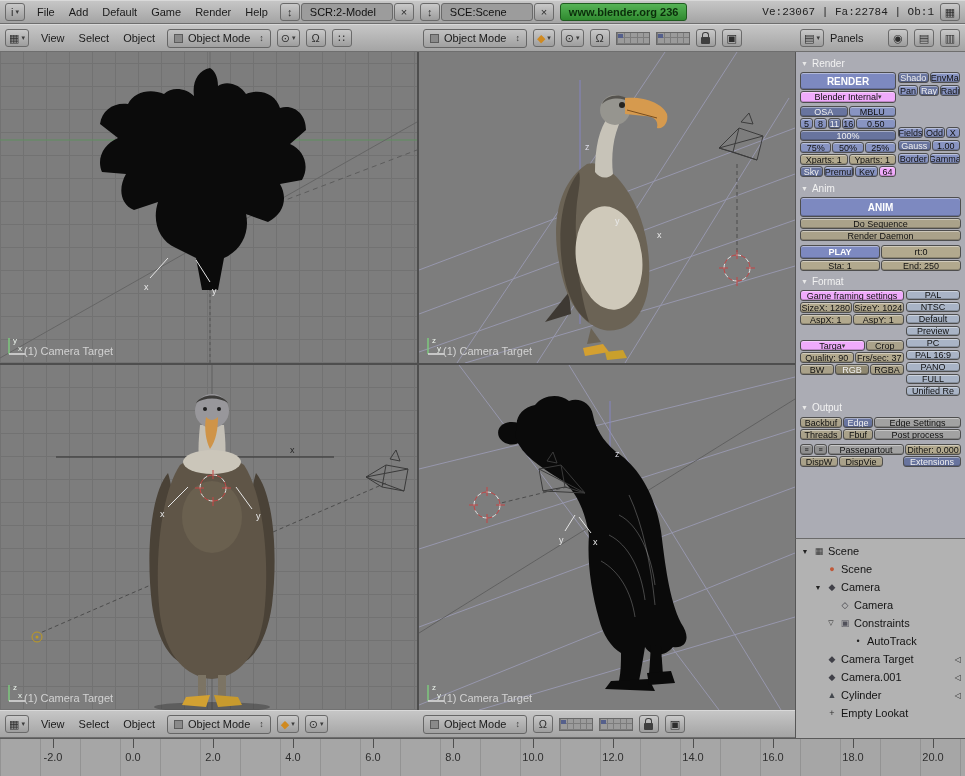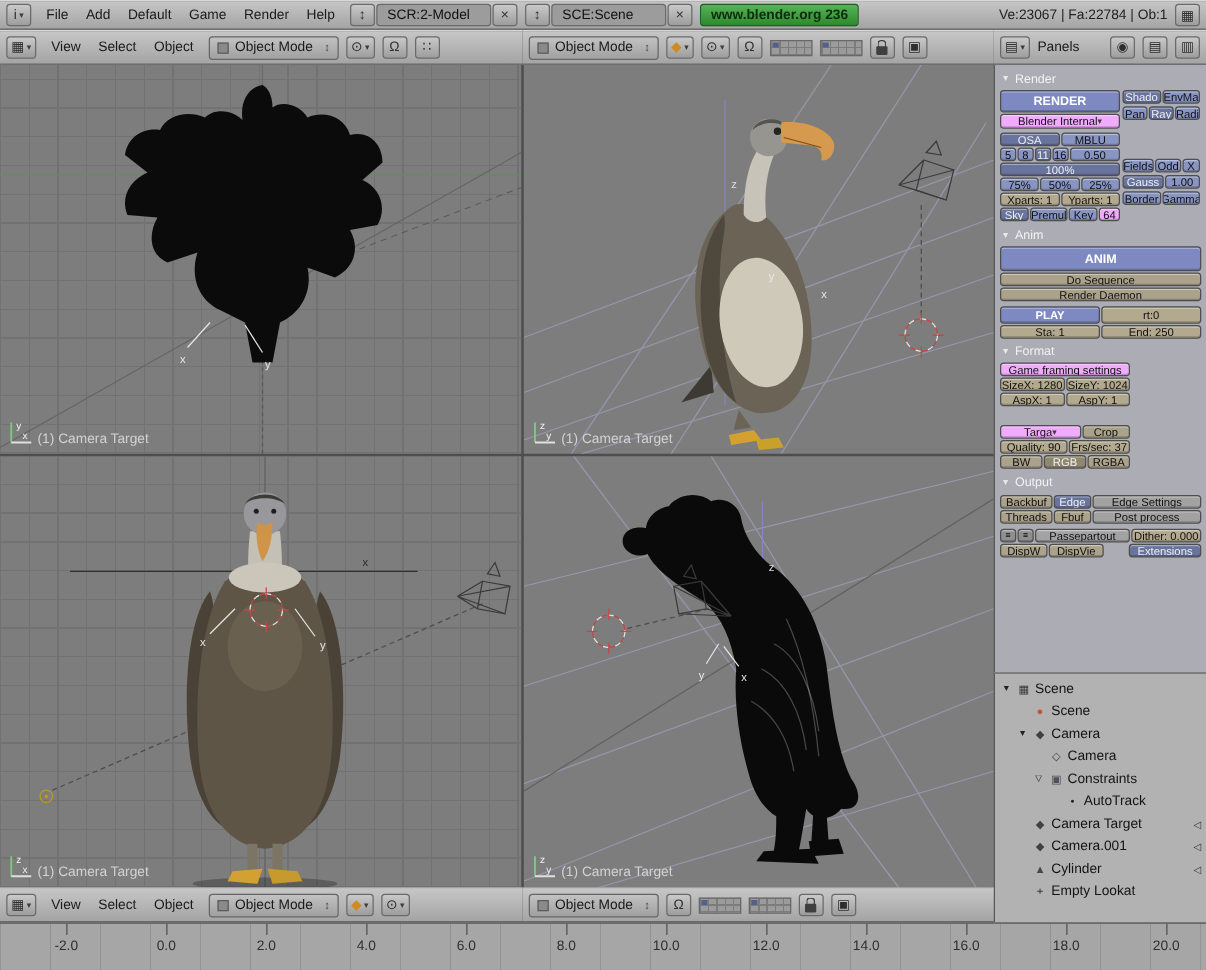--- a/index.html
+++ b/index.html
@@ -38,21 +38,21 @@
   .selector { display:inline-flex; align-items:center; gap:1px; }
   .sel-field {
     display:inline-flex; align-items:center; height:18px; padding:0 8px; min-width:92px;
     background:#9c9c9c; border:1px solid #6a6a6a; border-radius:3px; color:#111;
   }
   .badge {
     display:inline-flex; align-items:center; height:18px; padding:0 8px;
     background:linear-gradient(#57b357,#2f8a2f); color:#0b2d0b; font-weight:bold;
     border:1px solid #1f5c1f; border-radius:3px;
   }
-  .stats { margin-left:auto; color:#222; white-space:nowrap; }
+  .stats { margin-left:auto; color:#222; white-space:nowrap;font-family:Liberation Mono, monospace; }
   .layers {
     width:34px; height:13px; border:1px solid #686868; background-color:#9b9b9b; position:relative;
     background-image:
       repeating-linear-gradient(90deg,#7c7c7c 0 1px,transparent 1px 6.6px),
       repeating-linear-gradient(0deg,#7c7c7c 0 1px,transparent 1px 5.5px);
   }
   .layers::before { content:""; position:absolute; left:1px; top:1px; width:5px; height:4px; background:#55608c; }
   .lock { position:relative; width:9px; height:7px; background:#3f3f3f; border-radius:1px; margin-top:4px; }
   .lock::before {
     content:""; position:absolute; top:-5px; left:1px; width:5px; height:5px;
@@ -61,21 +61,21 @@
   
   .vp { position:absolute; overflow:hidden; }
   .vp-ortho {
     background-color:#7d7d7d;
     background-image:
       repeating-linear-gradient(90deg,#727272 0 1px,transparent 1px 23px),
       repeating-linear-gradient(0deg,#727272 0 1px,transparent 1px 23px);
   }
   .vp-persp { background-color:#7d7d7d; }
   .scene { position:absolute; left:0; top:0; }
-  .vp-label { position:absolute; left:30px; bottom:6px; color:#d2d2d2; font-size:11px; }
+  .vp-label { position:absolute; left:24px; bottom:6px; color:#d2d2d2; font-size:11px; }
   .corner-axis { position:absolute; left:3px; bottom:3px; }
   .ax { fill:#ecf4ec; font-size:8px; font-family:"Liberation Sans",sans-serif; }
   .wlab { fill:#e8e8e8; font-size:9px; font-family:"Liberation Sans",sans-serif; }
   .blab { fill:#dddde8; font-size:9px; font-family:"Liberation Sans",sans-serif; }
   .dlab { fill:#262626; font-size:9px; font-family:"Liberation Sans",sans-serif; }
   
   .buttons {
     position:absolute; left:795px; top:52px; width:170px; height:486px;
     background:#abacb4; border-left:1px solid #565656; padding:3px 4px; overflow:hidden;
   }
@@ -588,20 +588,31 @@
           <div class="prow">
             <button class="btn num" style="flex:1.1">Quality: 90</button>
             <button class="btn num" style="flex:1">Frs/sec: 37</button>
           </div>
           <div class="prow">
             <button class="btn beige" style="flex:1">BW</button>
             <button class="btn beige on" style="flex:1">RGB</button>
             <button class="btn beige" style="flex:1">RGBA</button>
           </div>
         </div>
+        <div class="colR" style="width:54px">
+            <button class="btn preset">PAL</button>
+            <button class="btn preset">NTSC</button>
+            <button class="btn preset">Default</button>
+            <button class="btn preset">Preview</button>
+            <button class="btn preset">PC</button>
+            <button class="btn preset">PAL 16:9</button>
+            <button class="btn preset">PANO</button>
+            <button class="btn preset">FULL</button>
+            <button class="btn preset">Unified Re</button>
+          </div>
       </div>
     </div>
 
     <div class="bsec">
       <div class="sect">
         <span class="tri">▼</span>
         <span>Output</span>
       </div>
       <div class="prow" style="margin-top:4px">
         <button class="btn beige" style="width:42px">Backbuf</button>

